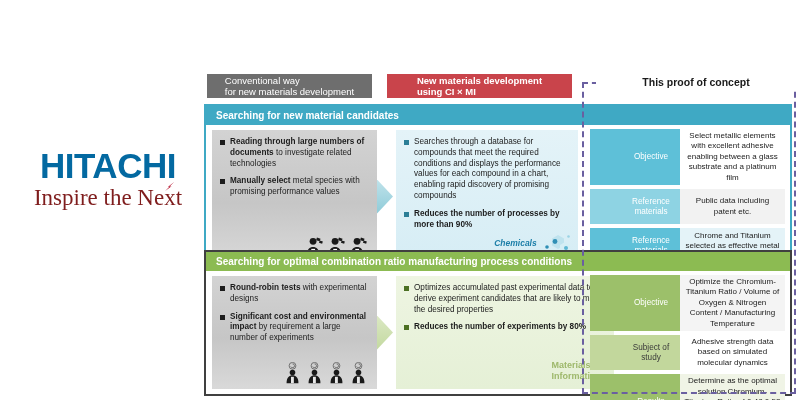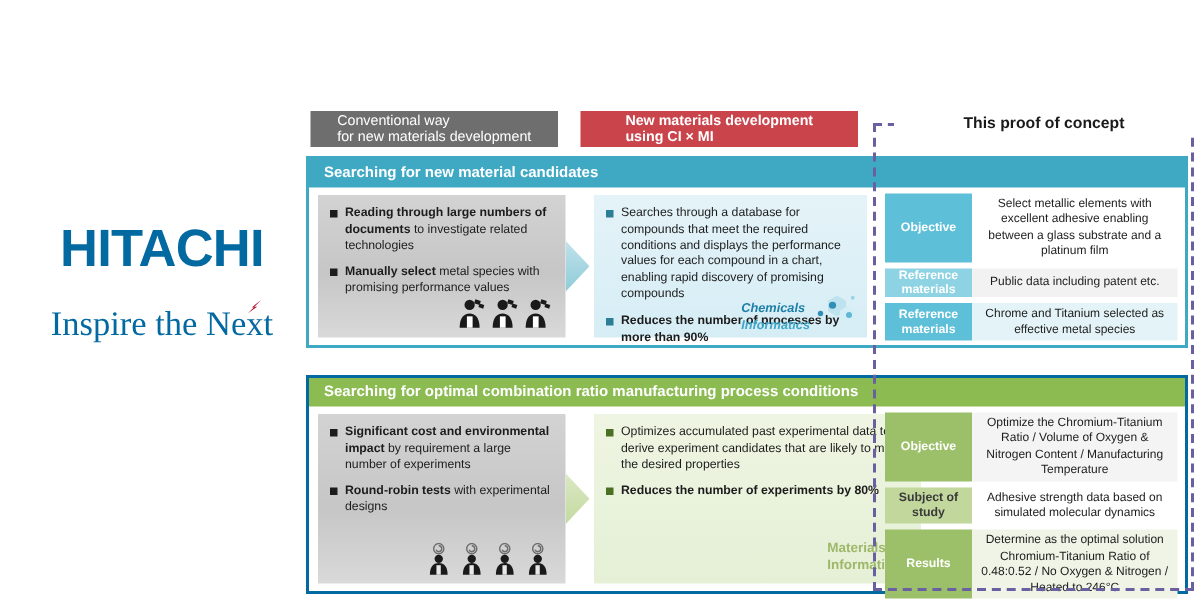--- a/index.html
+++ b/index.html
@@ -27,23 +27,23 @@
     font-family: "Liberation Sans", sans-serif;
     font-weight: bold;
     font-size: 35px;
     letter-spacing: -0.5px;
     color: #0369a1;
     line-height: 1;
   }
   #hitachi-tagline {
     font-family: "Liberation Serif", serif;
     font-size: 23px;
-    color: #0369a1;
+    color: #7f1d1d;
     line-height: 1.15;
-    margin-top: 20px;
+    margin-top: 2px;
     position: relative;
     display: inline-block;
   }
   #hitachi-accent {
     position: absolute;
     right: 8px;
     top: -3px;
     width: 9px;
     height: 9px;
     background: #b5122c;
@@ -110,29 +110,29 @@
   
   .section {
     position: absolute;
     box-sizing: border-box;
     background: #ffffff;
   }
   #section-1 {
     left: 204px;
     top: 104px;
     width: 588px;
-    height: 128px;
+    height: 166px;
     border: 2px solid #3fa9c4;
   }
   #section-2 {
     left: 204px;
     top: 250px;
     width: 588px;
     height: 146px;
-    border: 2px solid #0369a1;
+    border: 2px solid #404040;
   }
   .section-header {
     height: 19px;
     display: flex;
     align-items: center;
     padding-left: 10px;
     font-size: 10px;
     font-weight: bold;
     color: #ffffff;
   }
@@ -268,22 +268,23 @@
     align-items: stretch;
   }
   .tlabel {
     width: 58px;
     flex: 0 0 58px;
     display: flex;
     align-items: center;
     justify-content: center;
     text-align: center;
     font-size: 8.2px;
-    font-weight: bold;
+    font-weight: normal;
     line-height: 1.2;
+    padding-left: 32px;
   }
   .tval {
     flex: 1;
     display: flex;
     align-items: center;
     justify-content: center;
     text-align: center;
     font-size: 8px;
     line-height: 1.3;
     padding: 2px 4px;
@@ -409,22 +410,22 @@
 
   </div>
 </div>
 
 <div class="section" id="section-2">
   <div class="section-header">Searching for optimal combination ratio manufacturing process conditions</div>
   <div class="section-body">
 
     <div class="panel panel-left">
       <ul class="bullets">
+        <li><span class="b">Round-robin tests</span><span> with experimental designs</span></li>
         <li><span class="b">Significant cost and environmental impact</span><span> by requirement a large number of experiments</span></li>
-        <li><span class="b">Round-robin tests</span><span> with experimental designs</span></li>
       </ul>
       <div class="people-row">
         <svg class="person" viewBox="0 0 20 26">
           <circle cx="10" cy="4.5" r="4" fill="none" stroke="#6b6b6b" stroke-width="1.1"></circle>
           <path d="M10 2.2 A2.3 2.3 0 1 1 7.9 5.3" fill="none" stroke="#6b6b6b" stroke-width="1.1"></path>
           <circle cx="10" cy="12.5" r="3.3" fill="#1a1a1a"></circle>
           <path d="M3 25 C3 18 6.5 15.8 10 15.8 C13.5 15.8 17 18 17 25 Z" fill="#1a1a1a"></path>
           <rect x="8.2" y="17.5" width="3.4" height="7.5" fill="#e8e8e8"></rect>
         </svg>
         <svg class="person" viewBox="0 0 20 26">

